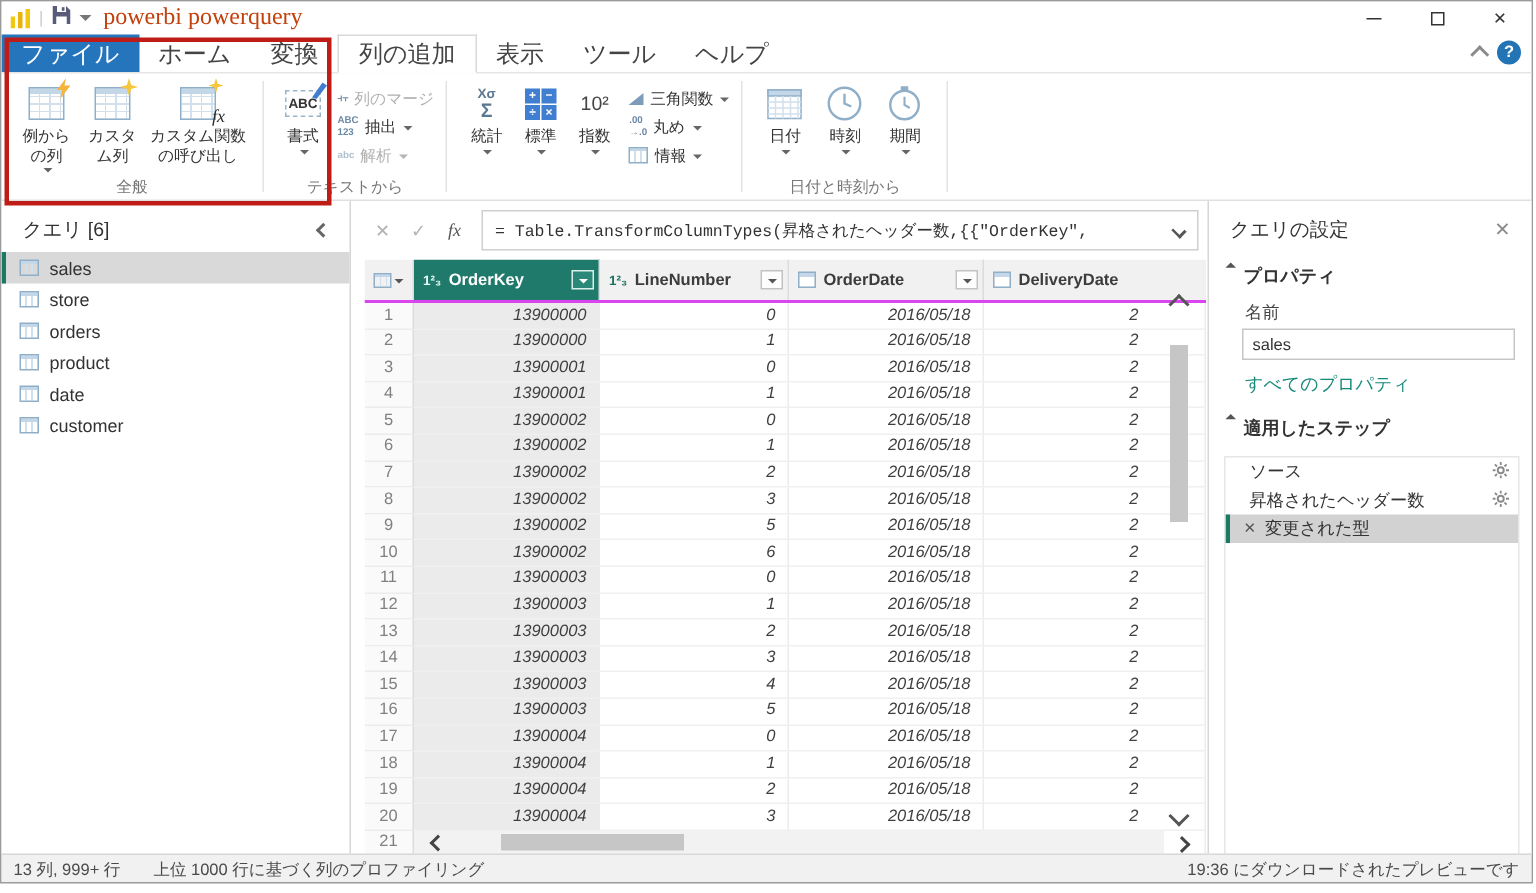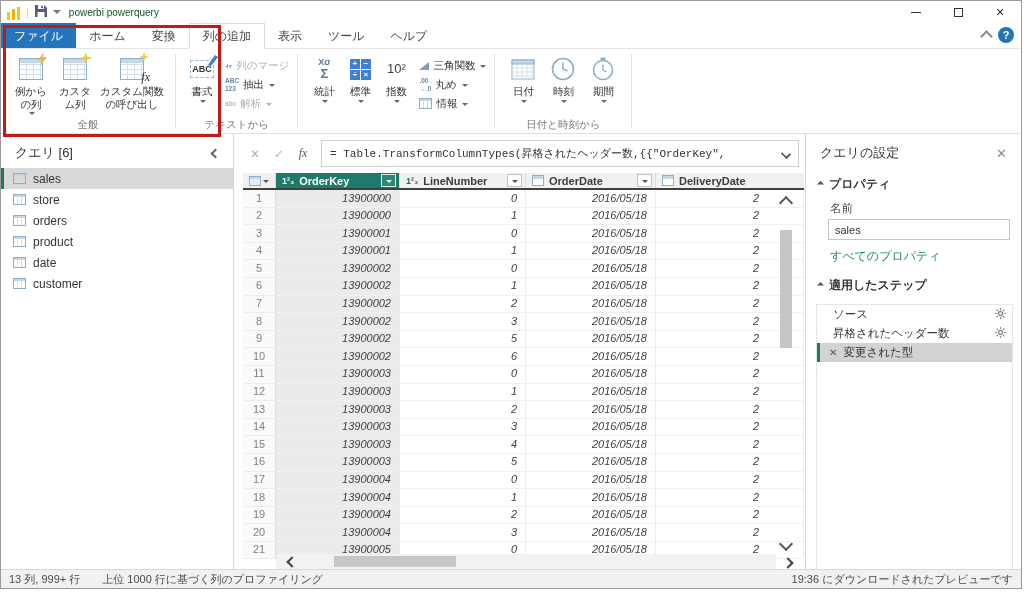--- a/index.html
+++ b/index.html
@@ -6,29 +6,29 @@
   html,body { width:1024px; height:595px; background:#fff; font-family:"Liberation Sans","DejaVu Sans",sans-serif; }
   body { position:relative; overflow:hidden; }
   .window { position:absolute; left:0; top:0; width:1022px; height:589px; border:1px solid #9b9b9b; background:#fff; overflow:hidden; }
 
   
   .titlebar { height:22px; display:flex; align-items:center; padding-left:6px; position:relative; background:#fff; }
   .appicon { width:13px; height:13px; display:inline-block; margin-right:6px; }
   .tb-sep { color:#c9c9c9; font-size:11px; margin-right:6px; }
   .saveicon { margin-right:4px; display:inline-block; }
   .qat-caret { border:4px solid transparent; border-top-color:#777; display:inline-block; margin:4px 8px 0 2px; }
-  .title-text { font-size:10px; color:#14532d; }
+  .title-text { font-size:16px; color:#c2410c;font-family:Liberation Serif, serif; }
   .win-ctrls { position:absolute; right:0; top:0; height:22px; display:flex; }
   .wbtn { width:42px; height:22px; display:flex; align-items:center; justify-content:center; color:#333; font-size:11px; }
   .minbar { width:10px; height:1px; background:#333; display:inline-block; }
   .maxbox { width:9px; height:9px; border:1px solid #333; display:inline-block; }
 
   
   .tabrow { height:26px; display:flex; align-items:stretch; position:relative; border-bottom:1px solid #e6e6e6; background:#fff; }
-  .tab { padding:5px 13px 4px; font-size:12px; color:#444; display:flex; align-items:center; }
+  .tab { padding:5px 13px 4px; font-size:16px; color:#444; display:flex; align-items:center; }
   .tab.file { background:#2575bd; color:#fff; }
   .tab.sel { background:#fff; border:1px solid #d9d9d9; border-bottom:1px solid #fff; margin-bottom:-1px; }
   .ribbon-collapse { position:absolute; right:30px; top:9px; width:9px; height:9px; border-left:2px solid #8a8a8a; border-top:2px solid #8a8a8a; transform:rotate(45deg); }
   .help-circle { position:absolute; right:7px; top:4px; width:16px; height:16px; border-radius:50%; background:#2374b5; color:#fff; font-size:11px; font-weight:bold; display:flex; align-items:center; justify-content:center; }
 
   
   .ribbon { height:85px; display:flex; border-bottom:1px solid #e0e0e0; background:#fff; }
   .rgroup { position:relative; display:flex; align-items:flex-start; padding:5px 8px 15px 8px; }
   .gsep { width:1px; background:#e3e3e3; margin:5px 0; }
   .glabel { position:absolute; bottom:1px; left:0; right:0; text-align:center; font-size:10.5px; color:#777; white-space:nowrap; }
@@ -77,21 +77,21 @@
   
   .fxbar { position:absolute; left:8px; right:5px; top:6px; height:27px; display:flex; align-items:center; }
   .fxbtn { width:24px; text-align:center; font-size:12px; color:#b3b3b3; }
   .fxbtn.fx { color:#555; font-style:italic; font-family:"Liberation Serif",serif; }
   .fx-input { flex:1; height:27px; margin-left:6px; border:1px solid #cfcfcf; background:#fff; display:flex; align-items:center; padding:0 24px 0 8px; position:relative; }
   .fx-text { font-family:"Liberation Mono","DejaVu Sans Mono",monospace; font-size:11px; color:#333; white-space:nowrap; overflow:hidden; }
   .fx-expand { position:absolute; right:8px; top:9px; width:8px; height:8px; border-right:2px solid #555; border-bottom:2px solid #555; transform:rotate(45deg) scaleY(.8); }
 
   
   .grid { position:absolute; left:8px; right:0; top:39px; bottom:0; overflow:hidden; }
-  .hrow { display:flex; height:17px; border-bottom:2px solid #404040; }
+  .hrow { display:flex; height:29px; border-bottom:2px solid #d946ef; }
   .hcell { background:#f1f1f1; border-right:1px solid #dcdcdc; display:flex; align-items:center; font-size:11px; font-weight:bold; color:#3c3c3c; padding:0 3px 0 6px; position:relative; }
   .hcell .ntype { font-size:9px; color:#1f6e60; margin-right:5px; font-weight:bold; white-space:nowrap; }
   .hcell.sel { background:#1f7a6b; color:#fff; }
   .hcell.sel .ntype { color:#eafaf5; }
   .hcaret { margin-left:auto; width:15px; height:13px; border:1px solid #c2c2c2; background:#fdfdfd; display:flex; align-items:center; justify-content:center; }
   .hcaret i { border:3.5px solid transparent; border-top-color:#555; display:inline-block; transform:translateY(2px); }
   .hcell.sel .hcaret { background:#2b8878; border-color:#d9efe9; }
   .hcell.sel .hcaret i { border-top-color:#fff; }
   .dcal { width:12px; height:11px; border:1px solid #8fafc9; margin-right:5px; background:linear-gradient(#c3d7e8 0 3px, #fff 3px); flex:none; }
   .corner { width:33px; background:#f1f1f1; border-right:1px solid #dcdcdc; display:flex; align-items:center; justify-content:center; gap:2px; }
@@ -117,21 +117,21 @@
   .vs-thumb { position:absolute; left:1px; width:12px; top:36px; height:118px; background:#c6c6c6; }
   .hscroll { position:absolute; left:33px; right:28px; bottom:0; height:15px; background:#f2f2f2; display:flex; align-items:center; }
   .hs-left { width:8px; height:8px; border-left:2px solid #444; border-bottom:2px solid #444; transform:rotate(45deg); margin-left:12px; }
   .hs-thumb { position:absolute; left:58px; width:122px; top:2px; height:11px; background:#c6c6c6; }
   .hs-right { position:absolute; right:-16px; bottom:2px; width:8px; height:8px; border-right:2px solid #444; border-bottom:2px solid #444; transform:rotate(-45deg); }
 
   
   .settings { position:absolute; left:804px; top:0; right:0; bottom:0; border-left:1px solid #d6d6d6; background:#fff; }
   .set-head { display:flex; align-items:center; justify-content:space-between; padding:10px 14px 4px 14px; font-size:13px; color:#333;gap:24px; }
   .set-close { color:#8a8a8a; font-size:13px; }
-  .sec-head { display:flex; align-items:center; gap:6px; padding:10px 0 4px 12px; font-size:12px; font-weight:bold; color:#333; }
+  .sec-head { display:flex; gap:6px; padding:10px 0 4px 12px; font-size:12px; font-weight:bold; color:#333; }
   .tri-collapse { width:0; height:0; border-left:5px solid transparent; border-top:5px solid #555; transform:rotate(-45deg); flex:none; }
   .fld-label { padding:4px 0 3px 24px; font-size:11.5px; color:#444; }
   .name-input { display:block; margin-left:22px; width:182px; height:21px; border:1px solid #c6c6c6; font-size:11px; color:#333; padding:0 6px; font-family:"Liberation Sans",sans-serif; }
   .all-props { padding:8px 0 2px 24px; font-size:12px; color:#17897a; }
   .steps-box { margin:6px 8px 0 10px; border:1px solid #e6e6e6; height:282px; overflow:hidden; }
   .step { display:flex; align-items:center; height:19px; padding:0 6px 0 9px; font-size:11.5px; color:#333; border-left:3px solid transparent; }
   .step .slabel { margin-left:4px; }
   .step.sel { background:#d2d2d2; border-left:3px solid #1a7a64; }
   .step.sel .slabel { margin-left:4px; }
   .step .del { color:#555; font-size:10px; margin-right:2px; }

